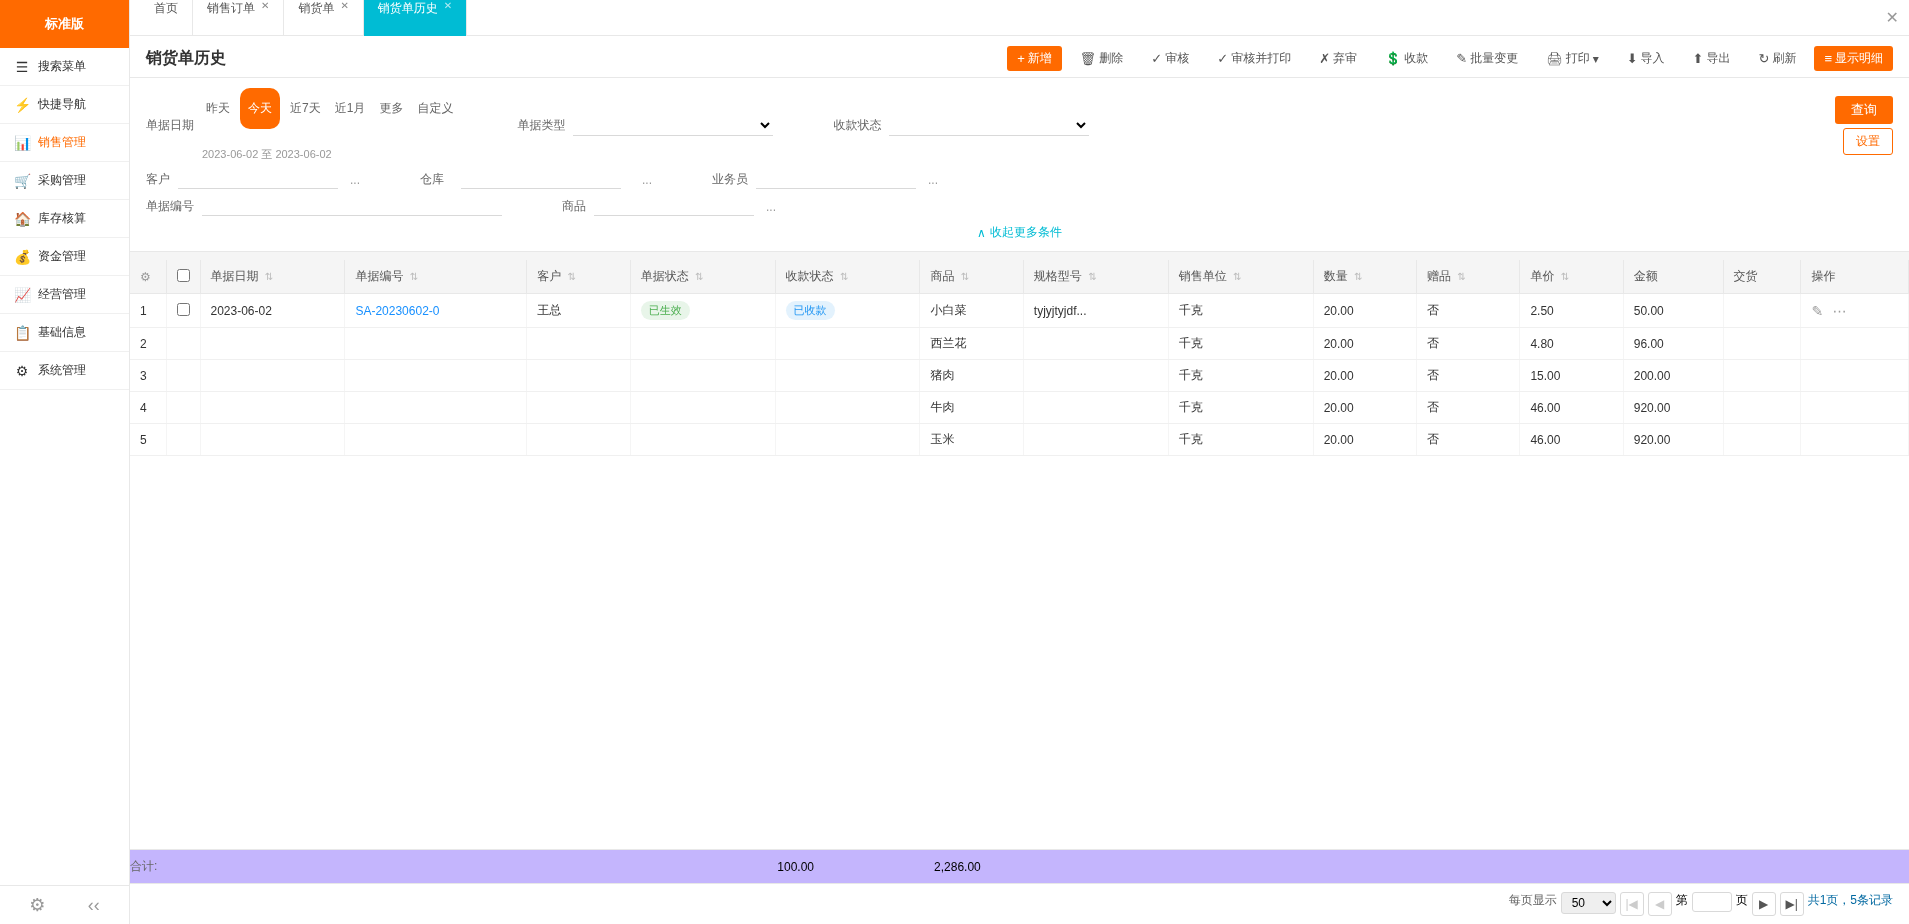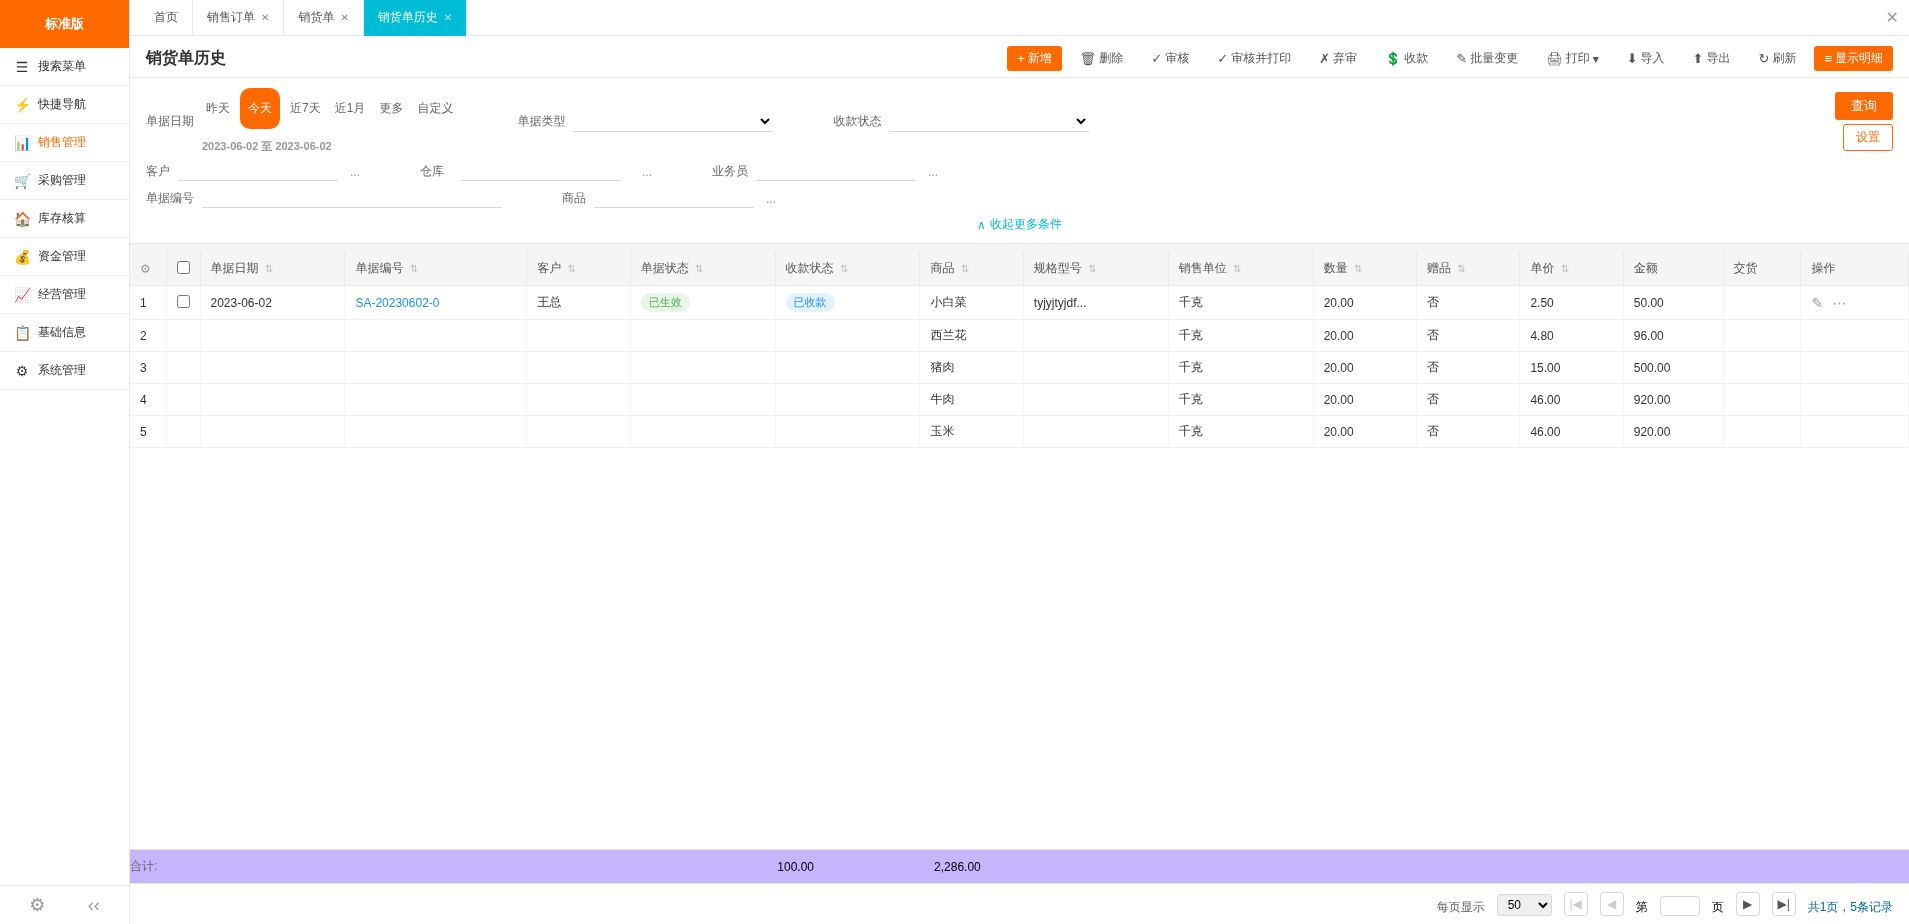--- a/index.html
+++ b/index.html
@@ -58,21 +58,21 @@
       display: flex;
       align-items: center;
       background: #fff;
       border-bottom: 1px solid #e8e8e8;
       height: 36px;
       padding: 0 10px;
       flex-shrink: 0;
     }
     .tab {
       display: flex;
-      align-items: center;
+      align-items: flex-start;
       gap: 6px;
       padding: 0 14px;
       height: 36px;
       cursor: pointer;
       color: #555;
       border-right: 1px solid #e8e8e8;
       white-space: nowrap;
     }
     .tab.active {
       color: #fff;
@@ -184,21 +184,21 @@
       cursor: pointer;
       padding: 1px 4px;
       border-radius: 2px;
     }
     .date-shortcut.active {
       background: #ff6a00;
       color: #fff;
       border-radius: 10px;
       padding: 12px 8px;
     }
-    .date-range { color: #999; font-size: 11px; margin-top: 10px; font-weight: bold; }
+    .date-range { color: #999; font-size: 11px; margin-top: 18px; }
     .dots { color: #999; cursor: pointer; margin-left: 4px; }
     .collapse-btn {
       display: flex;
       align-items: center;
       gap: 4px;
       color: #00bcd4;
       cursor: pointer;
       font-size: 12px;
       justify-content: center;
       margin-top: 4px;
@@ -282,26 +282,26 @@
       padding: 8px 0;
       display: flex;
       align-items: center;
       flex-shrink: 0;
     }
     .footer-label { color: #666; margin-right: 20px; }
 
     
     .pagination {
       display: flex;
-      align-items: flex-end;
+      align-items: flex-start;
       justify-content: flex-end;
       padding: 8px 16px;
       background: #fff;
       border-top: 1px solid #e8e8e8;
-      gap: 12px;
+      gap: 4px;
       flex-shrink: 0;
     }
     .page-size-label { color: #666; }
     .page-size-select {
       border: 1px solid #d9d9d9;
       padding: 2px 6px;
       border-radius: 3px;
       font-size: 12px;
     }
     .page-nav-btn {
@@ -650,21 +650,21 @@
     <td></td>
     <td></td>
     <td></td>
     <td></td>
     <td>猪肉</td>
     <td></td>
     <td>千克</td>
     <td>20.00</td>
     <td>否</td>
     <td>15.00</td>
-    <td>500.00</td>
+    <td>200.00</td>
     <td></td>
     <td></td>
   </tr>
             <tr>
     <td>4</td>
     <td>
       
     </td>
     <td></td>
     <td></td>

